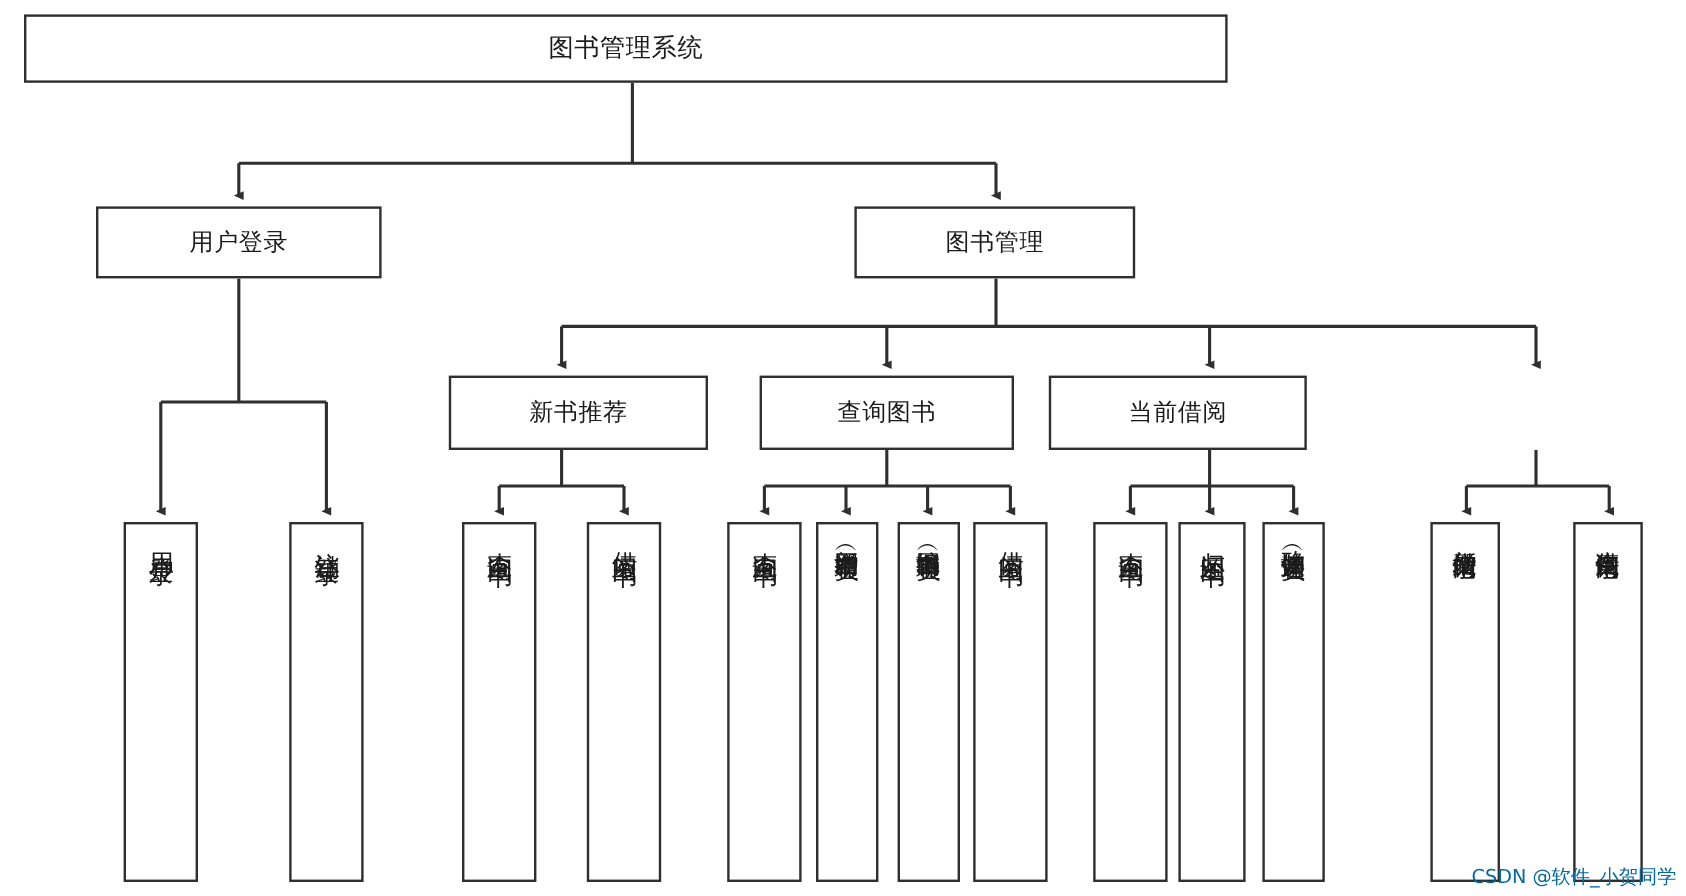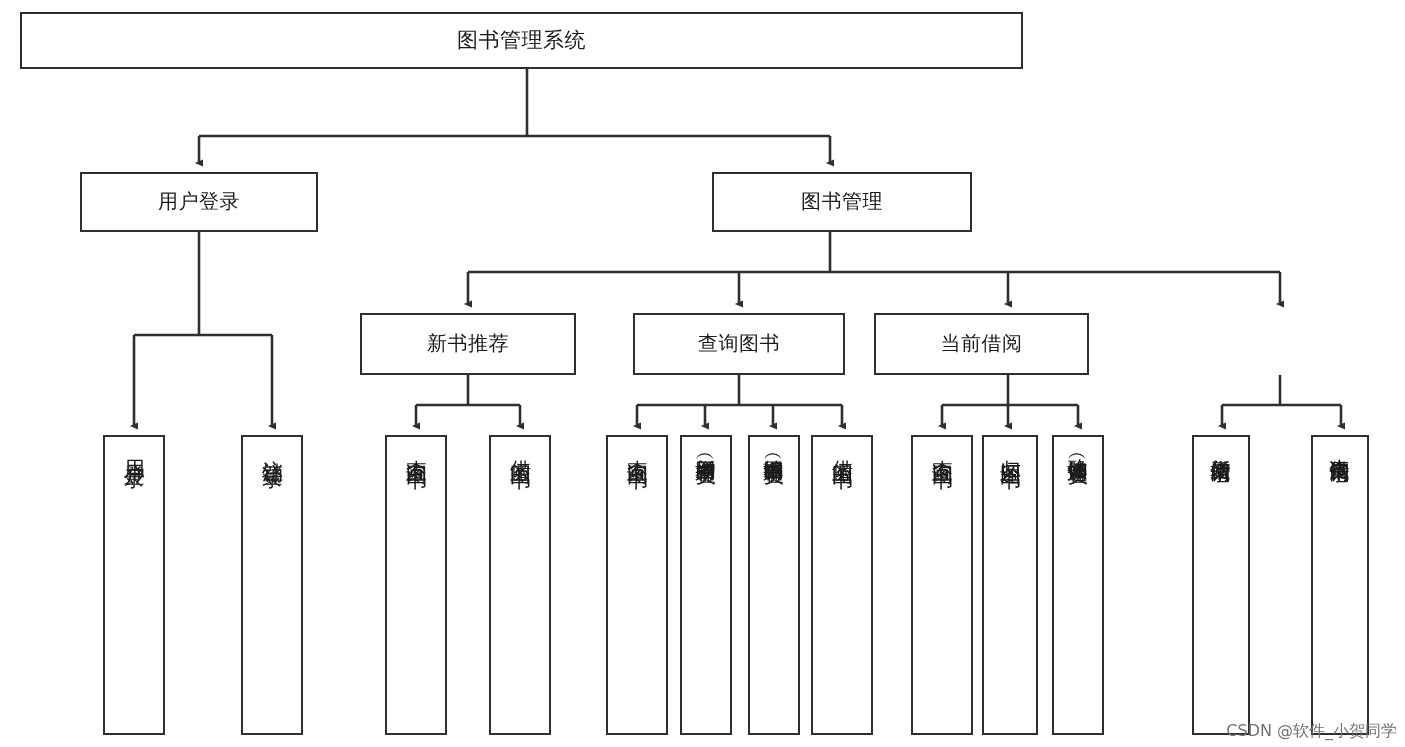--- a/index.html
+++ b/index.html
@@ -52,30 +52,30 @@
     font-size: 21px;
   }
   
   .node.level1 {
     height: 60px;
   }
   .node.level1 .node-label {
     font-size: 20px;
   }
   .node.l1-user   { left: 80px;  top: 172px; width: 238px; }
-  .node.l1-book   { left: 712px; top: 172px; width: 260px; }
+  .node.l1-book   { left: 712px; top: 172px; width: 234px; }
   
   .node.level2 {
     top: 313px;
     height: 62px;
   }
   .node.level2 .node-label {
     font-size: 20px;
   }
-  .node.l2-a { left: 360px;  width: 216px; }
+  .node.l2-a { left: 374px;  width: 216px; }
   .node.l2-b { left: 633px;  width: 212px; }
   .node.l2-c { left: 874px;  width: 215px; }
   .node.l2-d { left: 1172px; width: 214px; }
   
   .node.leaf {
     top: 435px;
     height: 300px;
     padding: 6px 2px;
     align-items: flex-start;
     justify-content: center;
@@ -90,21 +90,21 @@
   }
   .node.leaf.narrow .node-label {
     font-size: 20px;
     letter-spacing: 1px;
   }
   
   .watermark {
     position: absolute;
     right: 8px;
     bottom: 5px;
-    color: #737373;
+    color: #0369a1;
     font-size: 16px;
     z-index: 5;
     white-space: nowrap;
   }
 </style>
 </head>
 <body>
 
 <div id="diagram-canvas">
 

